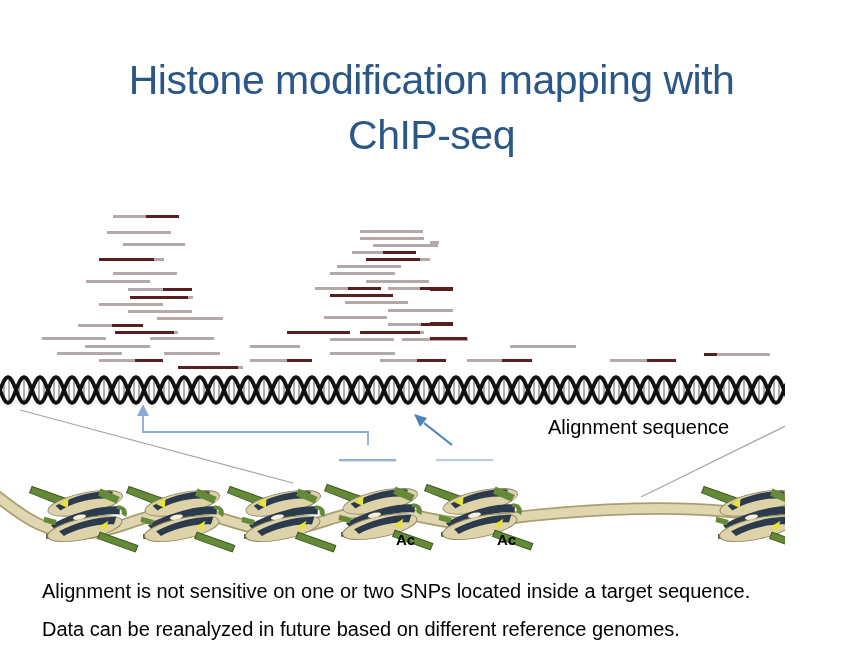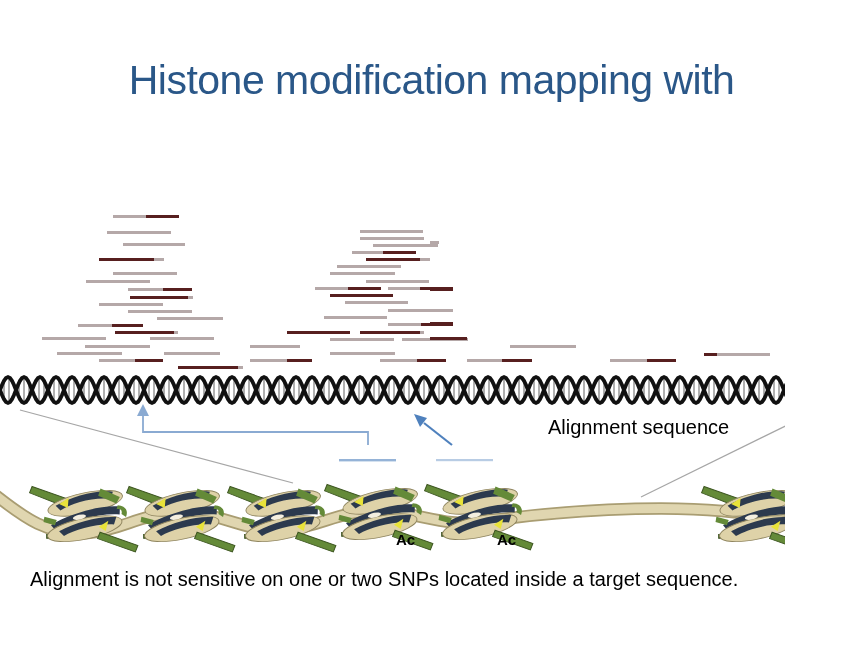--- a/index.html
+++ b/index.html
@@ -14,30 +14,31 @@
   }
   #title span{display:block;}
   .read{position:absolute;height:2.5px;}
   #reference-label{
     position:absolute;left:548px;top:416px;font-size:20px;color:#000;
   }
   .ac-label{position:absolute;font-size:15px;font-weight:bold;color:#000;}
   #caption{
     position:absolute;left:30px;top:566px;width:810px;font-size:20px;line-height:26px;color:#000;
   }
-  #caption p{margin:0;}
+  #caption p{margin:12px;}
   svg{position:absolute;pointer-events:none;}
 </style>
 </head>
 <body>
 
 <div id="slide">
 
   <h1 id="title">
     <span>Histone modification mapping with</span>
+    <span>ChIP-seq</span>
   </h1>
 
   <div id="reads-layer" class="abs">
       <div class="read" style="left: 113px; top: 215px; width: 33px; background: rgb(181, 168, 168);"></div>
       <div class="read" style="left: 146px; top: 215px; width: 33px; background: rgb(87, 31, 31);"></div>
       <div class="read" style="left: 107px; top: 231px; width: 64px; background: rgb(181, 168, 168);"></div>
       <div class="read" style="left: 123px; top: 243px; width: 62px; background: rgb(181, 168, 168);"></div>
       <div class="read" style="left: 99px; top: 258px; width: 55px; background: rgb(87, 31, 31);"></div>
       <div class="read" style="left: 154px; top: 258px; width: 10px; background: rgb(181, 168, 168);"></div>
       <div class="read" style="left: 113px; top: 272px; width: 64px; background: rgb(181, 168, 168);"></div>
@@ -158,15 +159,16 @@
         <use href="#nuc-proto" transform="translate(480,514) scale(0.95)"></use>
         <use href="#nuc-proto" transform="translate(757,516) scale(0.95)"></use>
       </g>
   </svg>
 
   <div id="ac-0" class="ac-label" style="left: 396px; top: 531px;">Ac</div>
   <div id="ac-1" class="ac-label" style="left: 497px; top: 531px;">Ac</div>
 
   <div id="caption">
     <p>Alignment is not sensitive on one or two SNPs located inside a target sequence.</p>
+    <p>Data can be reanalyzed in future based on different reference genomes.</p>
   </div>
 
 </div>
 
 </body></html>

